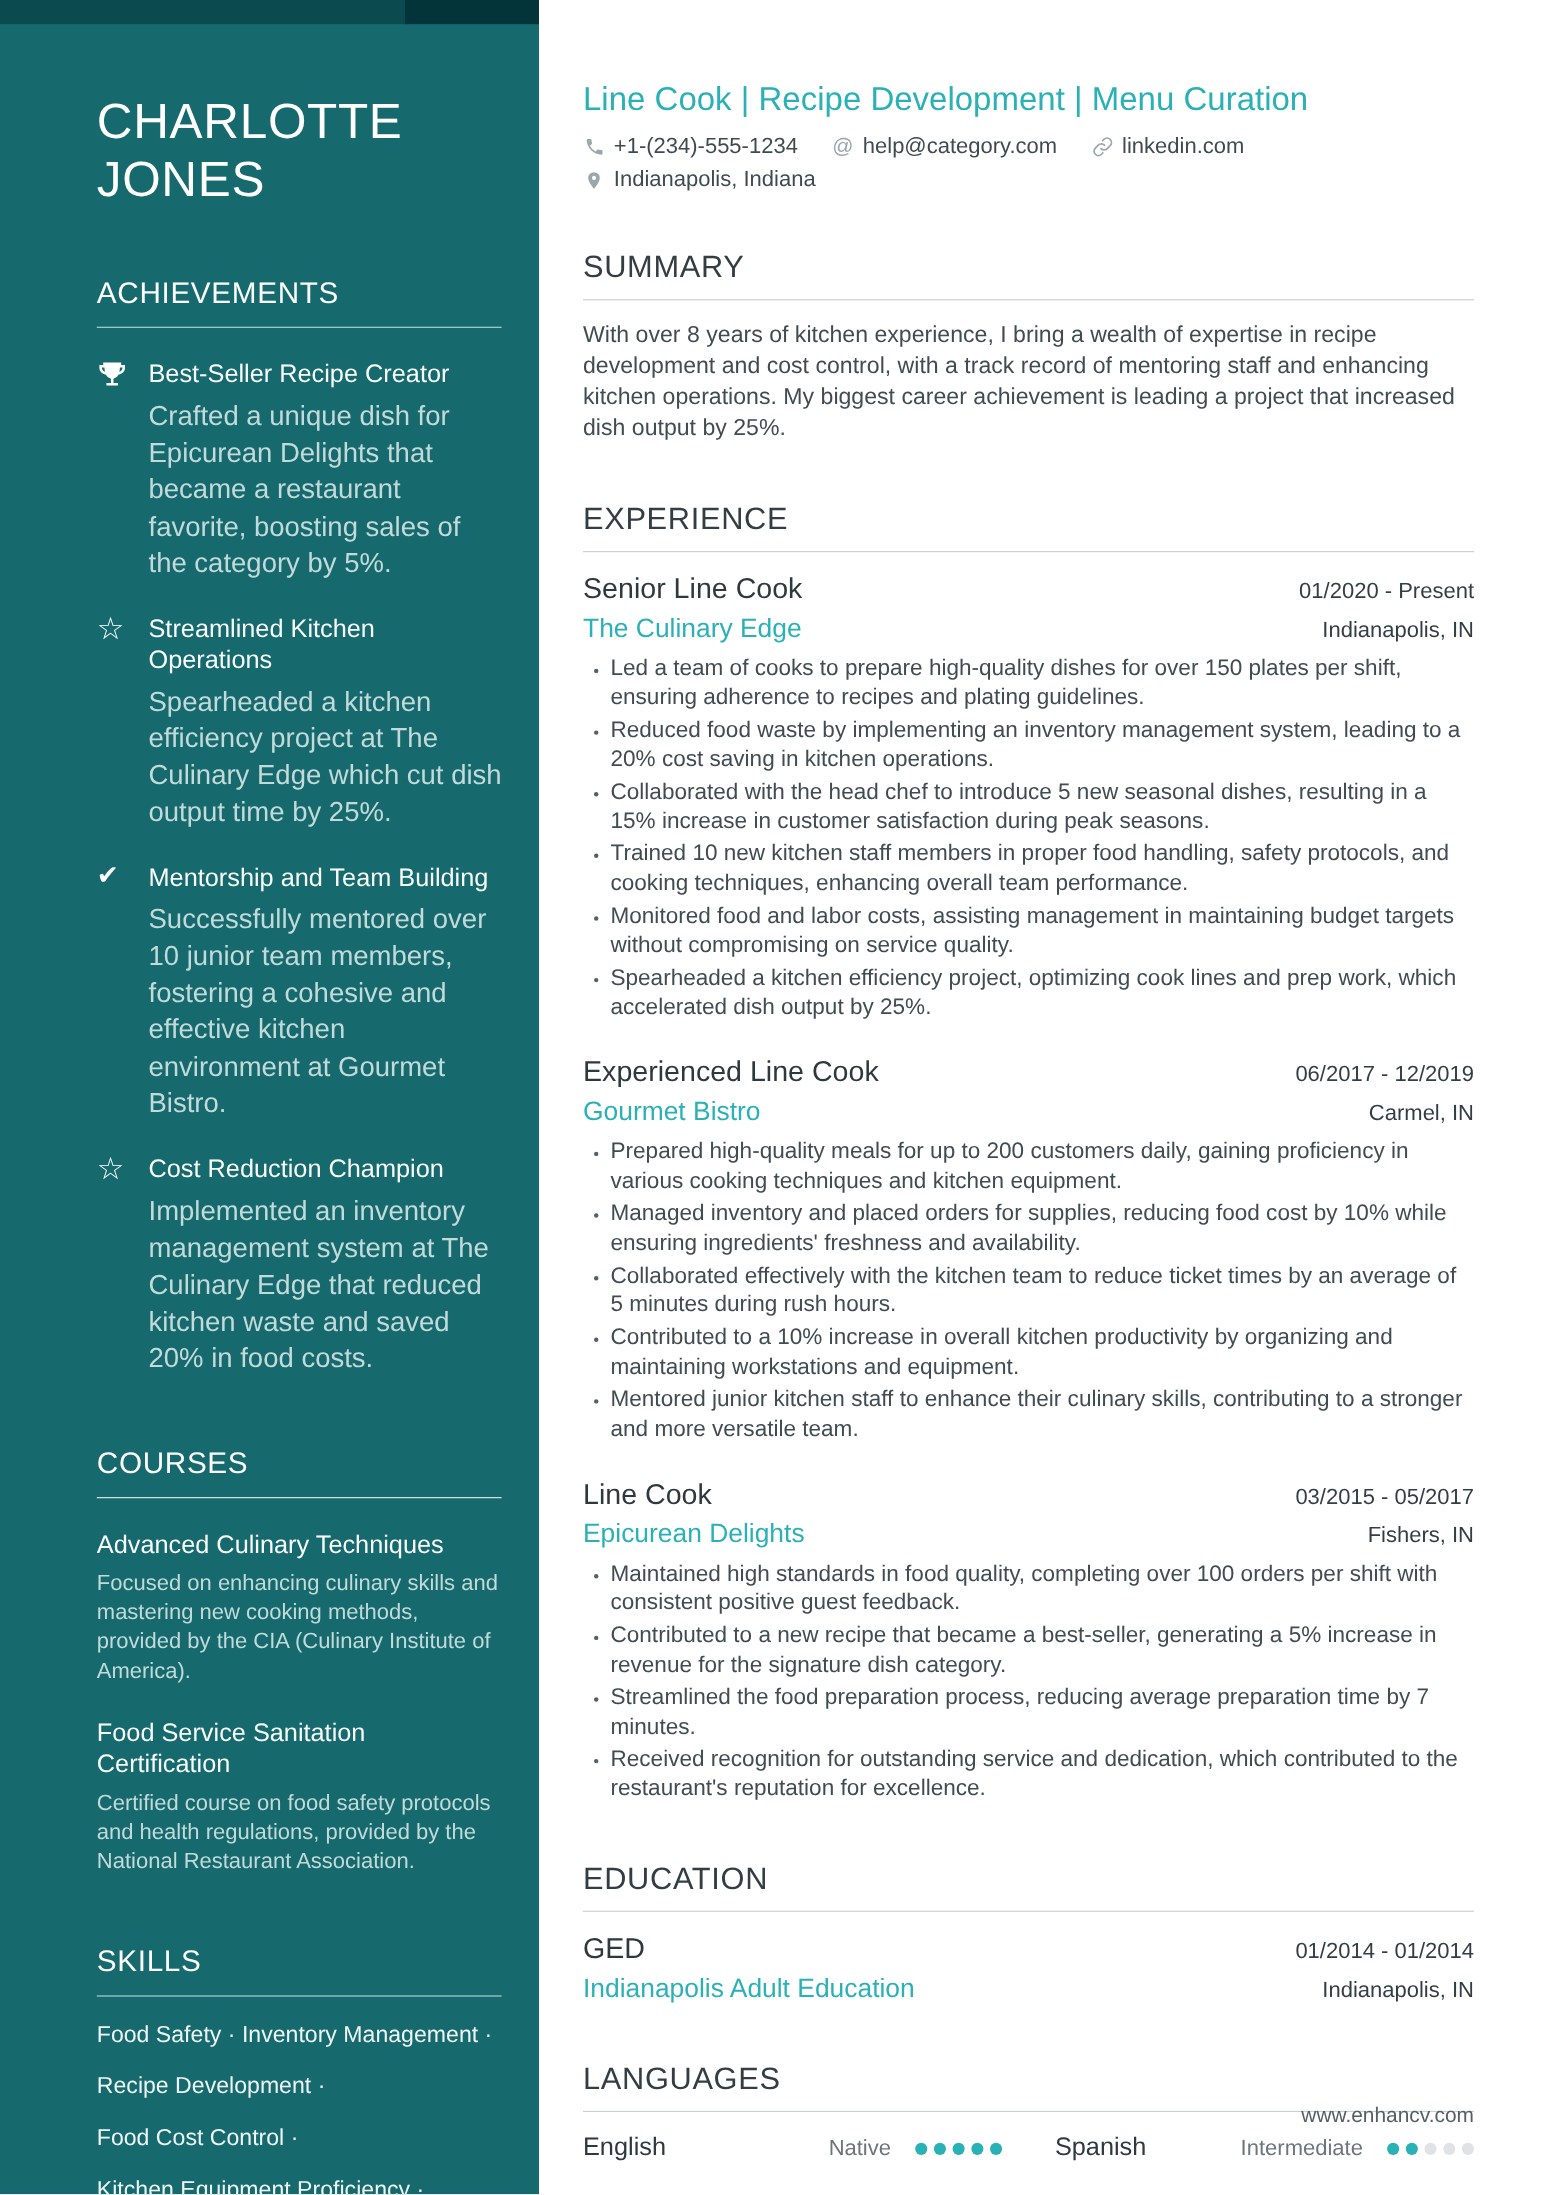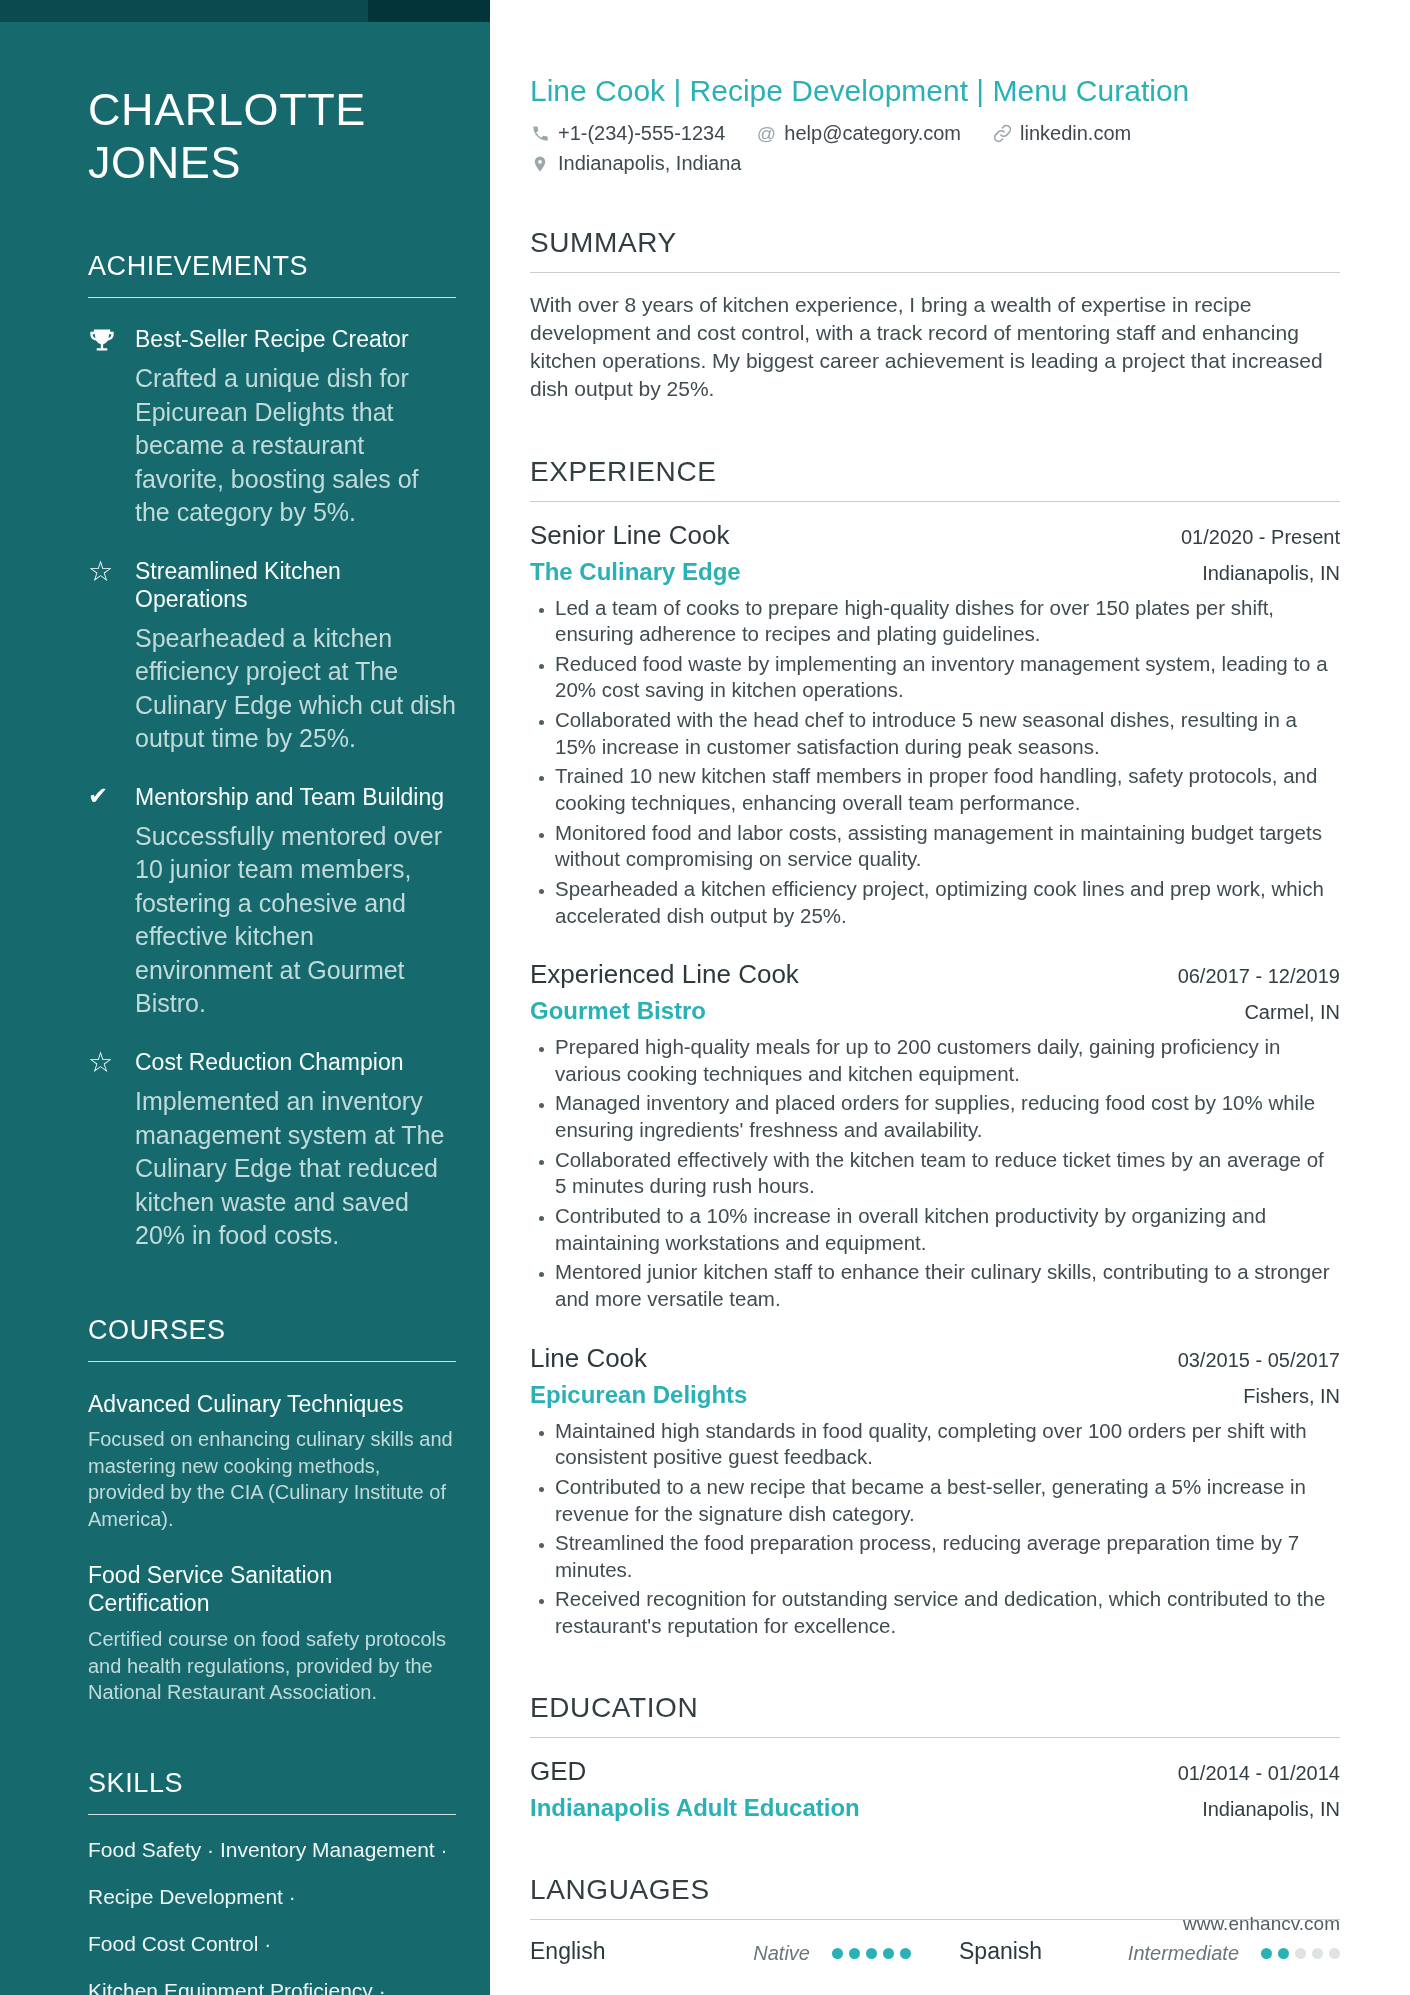--- a/index.html
+++ b/index.html
@@ -52,32 +52,32 @@
     font-size:28px;letter-spacing:.6px;color:#333e43;font-weight:400;
     margin:0 0 18px 0;padding-bottom:13px;border-bottom:1px solid #c9ced1;
   }
   .summary-text{font-size:21px;line-height:1.34;color:#414c51;margin:0;}
   .job{margin-bottom:30px;}
   .job:last-child{margin-bottom:0;}
   .job-head{display:flex;justify-content:space-between;align-items:baseline;}
   .job-title{font-size:26px;color:#2e393d;margin:0;font-weight:400;}
   .job-dates{font-size:20px;color:#333e43;white-space:nowrap;}
   .job-sub{display:flex;justify-content:space-between;align-items:baseline;margin-top:7px;}
-  .company{font-size:24px;color:#2ab1b6;margin:0;font-weight:700;}
+  .company{font-size:24px;color:#2ab1b6;margin:0;font-weight:400;}
   .location{font-size:20px;color:#333e43;white-space:nowrap;}
   ul.bullets{margin:9px 0 0 0;padding:0 0 0 25px;list-style:disc;}
   ul.bullets li{font-size:20.5px;line-height:1.3;color:#414c51;margin-bottom:3px;}
   ul.bullets li::marker{color:#546066;font-size:16px;}
 
   .lang-row{display:flex;margin-top:4px;}
   .lang-entry{flex:1;display:flex;align-items:flex-end;}
   .lang-entry.first{padding-right:48px;}
   .lang-name{font-size:23px;color:#2e393d;flex:1;}
   .lang-right{display:flex;align-items:center;gap:22px;}
-  .lang-level{font-size:20px;color:#6b757a;font-style:italic;}
+  .lang-level{font-size:20px;color:#6b757a;}
   .dots{display:flex;gap:6px;}
   .dot{width:11px;height:11px;border-radius:50%;background:#dfe3e6;display:inline-block;}
   .dot.filled{background:#2ab1b6;}
 
   .site-url{position:absolute;right:70px;bottom:60px;font-size:19px;color:#555f63;}
 </style>
 </head>
 <body>
 
 <div class="page">

